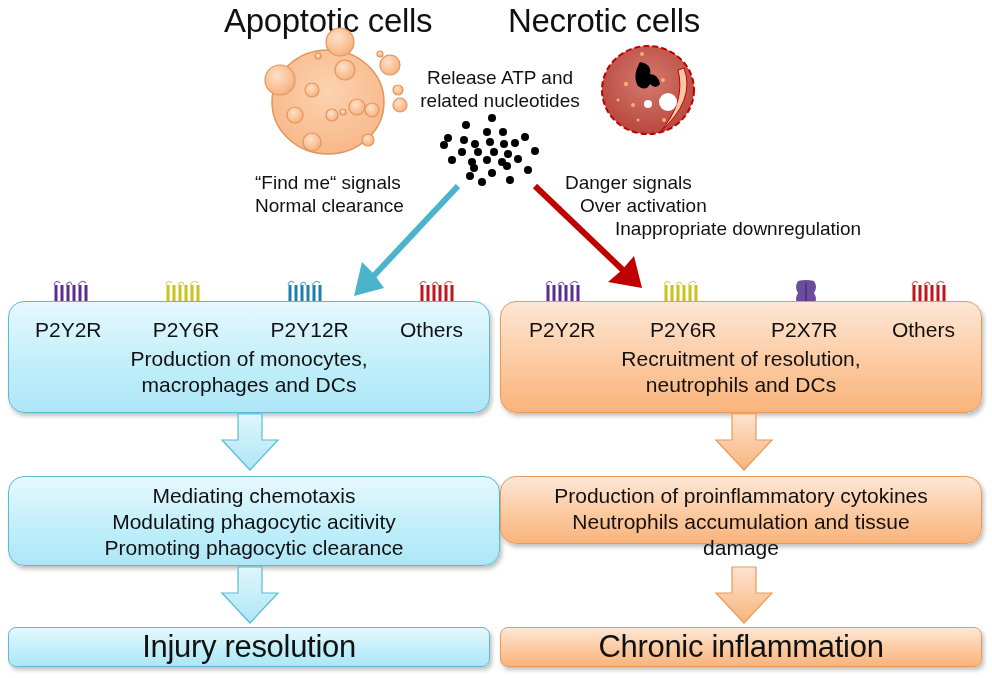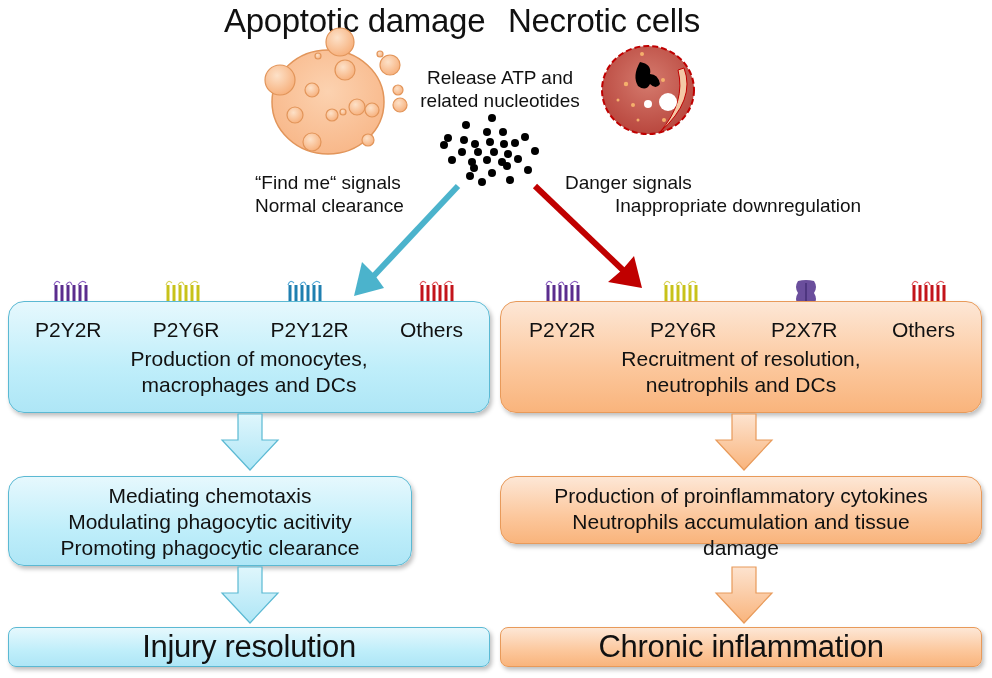--- a/index.html
+++ b/index.html
@@ -13,21 +13,21 @@
   .box.blue { background:linear-gradient(to bottom,#e6f8fd 0%,#bfeefa 60%,#aee6f6 100%); border:1.5px solid #5bb9d3; }
   .box.orange { background:linear-gradient(to bottom,#fde7d6 0%,#fcc79c 60%,#f9b47c 100%); border:1.5px solid #e89a5a; }
   .box-text { font-size:21px; line-height:26px; text-align:center; }
   .receptors { display:flex; justify-content:space-between; font-size:21px;text-align:right; }
   .final-text { font-size:31px; text-align:center; letter-spacing:-0.3px; }
   svg { position:absolute; overflow:visible; }
 </style>
 </head>
 <body>
 
-<div class="abs title" style="left:224px;top:2px;">Apoptotic damage</div>
+<div class="abs title" style="left:224px;top:2px;">Apoptotic cells</div>
 <div class="abs title" style="left:508px;top:2px;">Necrotic cells</div>
 
 <svg style="left:250px;top:30px;" width="160" height="120" viewBox="0 0 160 120">
   <defs>
     <radialGradient id="apoG" cx="50%" cy="40%" r="60%">
         <stop offset="0%" stop-color="#fcd2b0"></stop>
         <stop offset="100%" stop-color="#f8b88a"></stop>
       </radialGradient>
     <radialGradient id="blebG" cx="40%" cy="35%" r="65%">
         <stop offset="0%" stop-color="#fde1c8"></stop>
@@ -116,20 +116,21 @@
       <circle cx="80" cy="70" r="4"></circle>
   </g>
 </svg>
 
 <div class="abs label" style="left:255px;top:171px;">
   <div>“Find me“ signals</div>
   <div>Normal clearance</div>
 </div>
 <div class="abs label" style="left:565px;top:171px;">
   <div>Danger signals</div>
+  <div style="padding-left:15px;">Over activation</div>
   <div style="padding-left:50px;">Inappropriate downregulation</div>
 </div>
 
 <svg style="left:0;top:0;" width="992" height="678">
   <line x1="458" y1="186" x2="368" y2="282" stroke="#4bb3cc" stroke-width="6"></line>
   <polygon points="354,296 362,262 374,274 384,288" fill="#4bb3cc"></polygon>
 </svg>
 <svg style="left:0;top:0;" width="992" height="678">
   <line x1="535" y1="186" x2="626" y2="273" stroke="#c00000" stroke-width="6"></line>
   <polygon points="642,288 608,282 622,270 634,256" fill="#c00000"></polygon>
@@ -256,21 +257,21 @@
 <svg style="left:714px;top:414px;" width="60" height="58" viewBox="0 0 60 58">
     <defs>
       <linearGradient id="oA" x1="0" y1="0" x2="0" y2="1">
         <stop offset="0%" stop-color="#fde3cf"></stop>
         <stop offset="100%" stop-color="#f9b47c"></stop>
       </linearGradient>
     </defs>
     <polygon points="18,0 42,0 42,26 58,26 30,56 2,26 18,26" fill="url(#oA)" stroke="#e89a5a" stroke-width="1.2"></polygon>
   </svg>
 
-<div class="box blue" style="left:8px;top:476px;width:404px;height:90px;">
+<div class="box blue" style="left:8px;top:476px;width:492px;height:90px;">
   <div class="box-text" style="position:absolute;left:0;right:0;top:6px;">
     <div>Mediating chemotaxis</div>
     <div>Modulating phagocytic acitivity</div>
     <div>Promoting phagocytic clearance</div>
   </div>
 </div>
 <div class="box orange" style="left:500px;top:476px;width:482px;height:68px;">
   <div class="box-text" style="position:absolute;left:0;right:0;top:6px;">
     <div>Production of proinflammatory cytokines</div>
     <div>Neutrophils accumulation and tissue</div>

